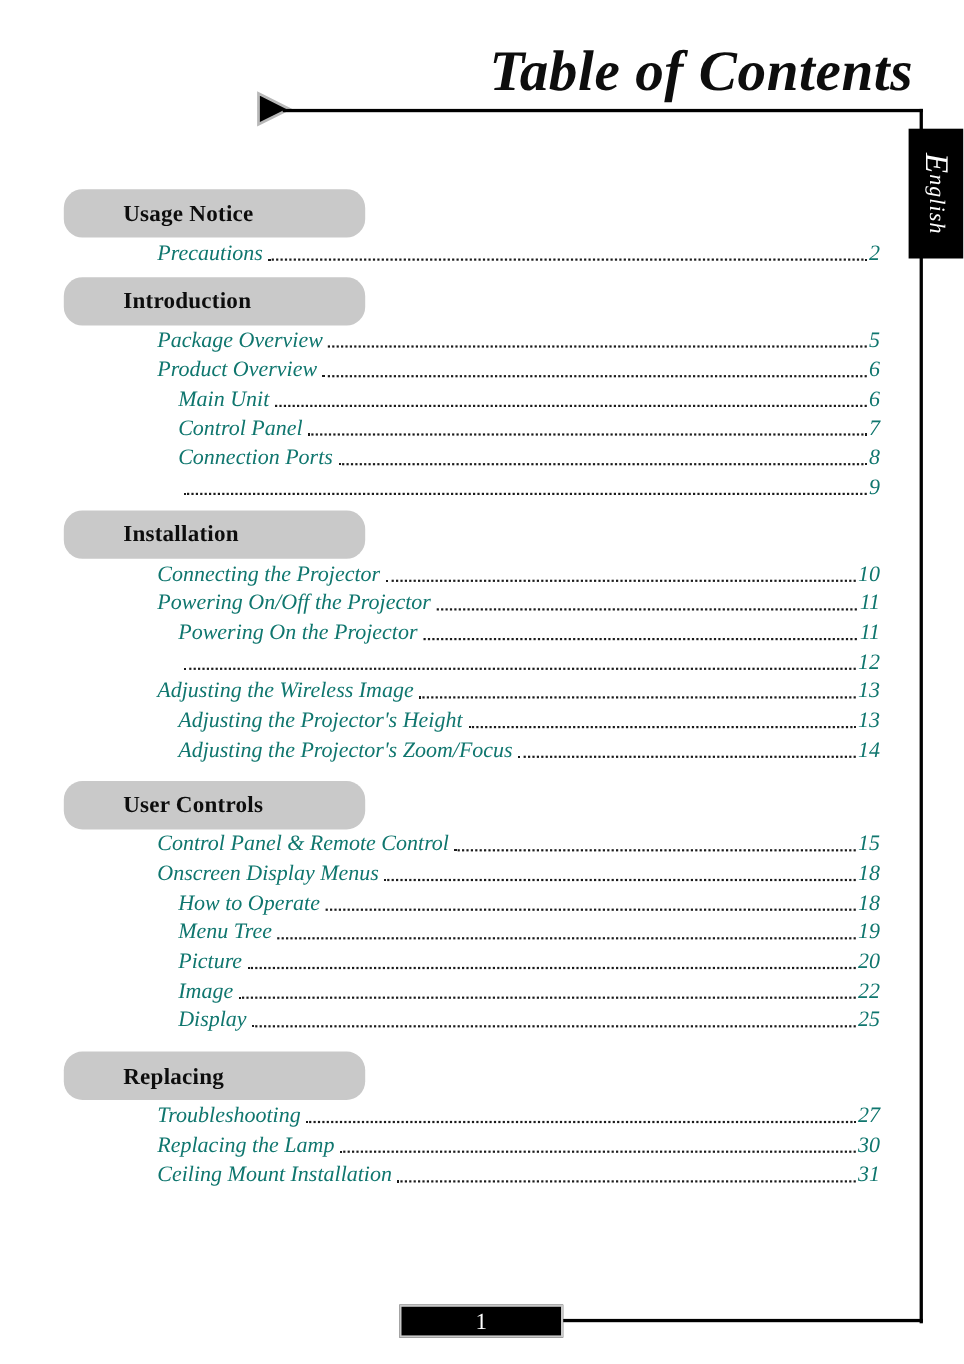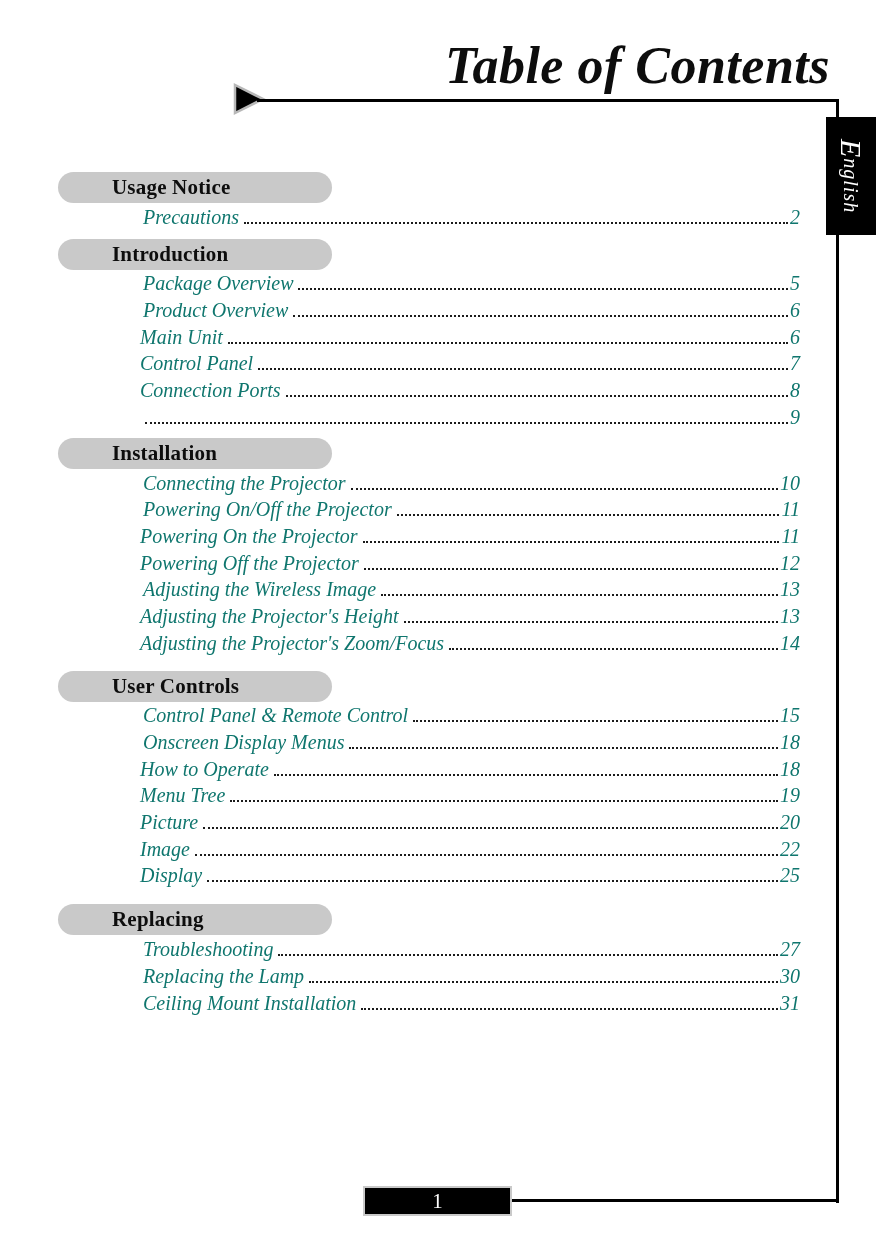--- a/index.html
+++ b/index.html
@@ -84,21 +84,21 @@
     width: 742px; 
   }
   .toc-section { width: 100%; }
   .toc-section:nth-child(1) { margin-bottom: 9px; }
   .toc-section:nth-child(2) { margin-bottom: 8px; }
   .toc-section:nth-child(3) { margin-bottom: 15px; }
   .toc-section:nth-child(4) { margin-bottom: 16px; }
 
   .section-pill {
     width: 274px;
-    height: 31px;
+    height: 44px;
     background: #c9c9c9;
     border-radius: 17px;
     display: flex;
     align-items: center;
     padding-left: 54px;
   }
   .section-pill .pill-label {
     font-size: 21px;
     font-weight: bold;
     color: #0d0d0d;
@@ -112,21 +112,21 @@
   }
   .toc-row {
     display: flex;
     align-items: flex-end;
     height: 26.7px;
     margin-left: 85px;  
     font-style: italic;
     font-size: 20px;
     color: #0f766e;
   }
-  .toc-row.level-2 { margin-left: 82px; font-family: Liberation Serif, serif; } 
+  .toc-row.level-2 { margin-left: 104px; font-family: Liberation Serif, serif; } 
   .entry-label {
     white-space: nowrap;
     line-height: 25px;
     flex: 0 0 auto;
   }
   .leader {
     flex: 1 1 auto;
     border-bottom: 2.5px dotted #1b1b1b;
     margin: 0 2px 6px 5px;
     min-width: 12px;
@@ -255,21 +255,20 @@
     <span class="entry-page">11</span>
   </div>
 
   <div class="toc-row level-2">
     <span class="entry-label">Powering On the Projector</span>
     <span class="leader"></span>
     <span class="entry-page">11</span>
   </div>
 
   <div class="toc-row level-2">
-    <span class="entry-label">Powering Off the Projector</span>
     <span class="leader"></span>
     <span class="entry-page">12</span>
   </div>
 
   <div class="toc-row level-1">
     <span class="entry-label">Adjusting the Wireless Image</span>
     <span class="leader"></span>
     <span class="entry-page">13</span>
   </div>
 

